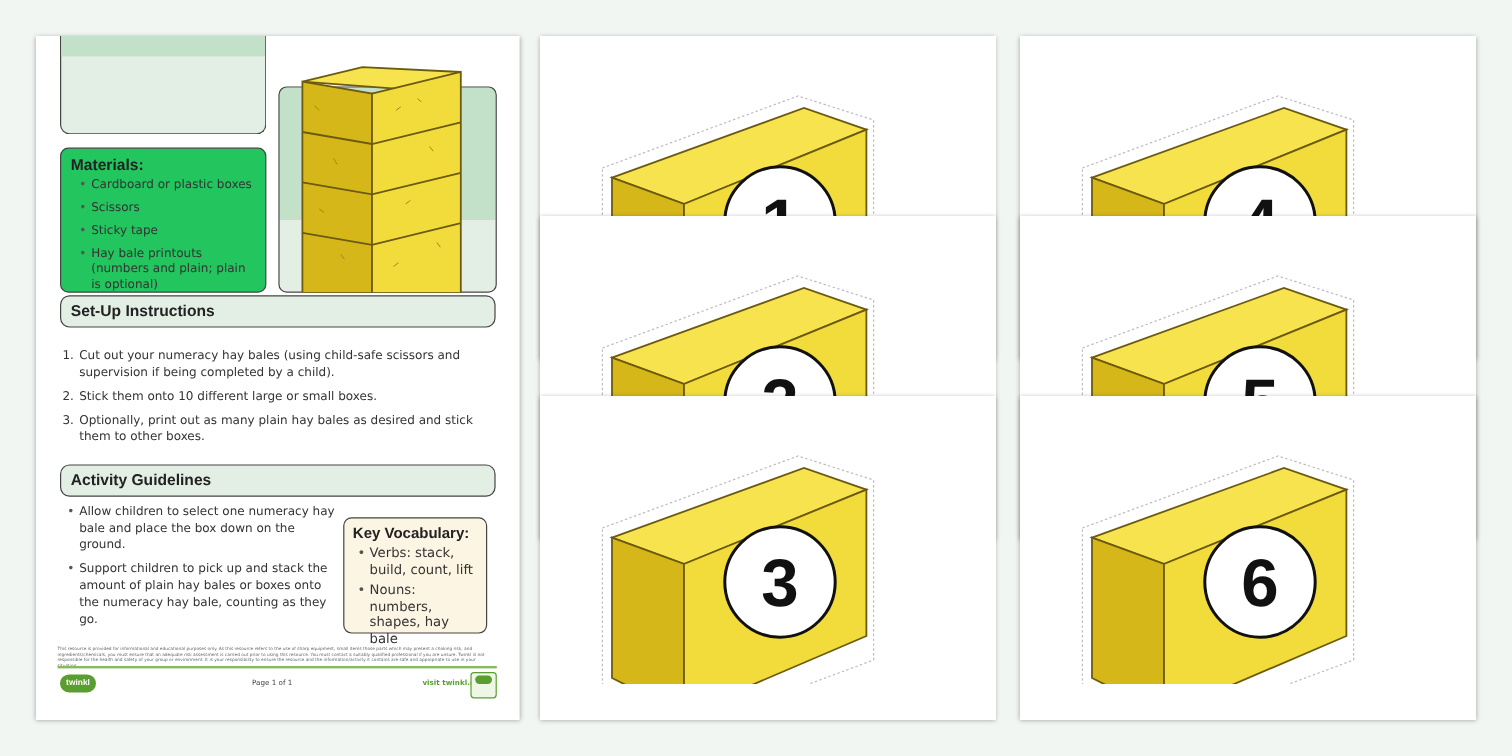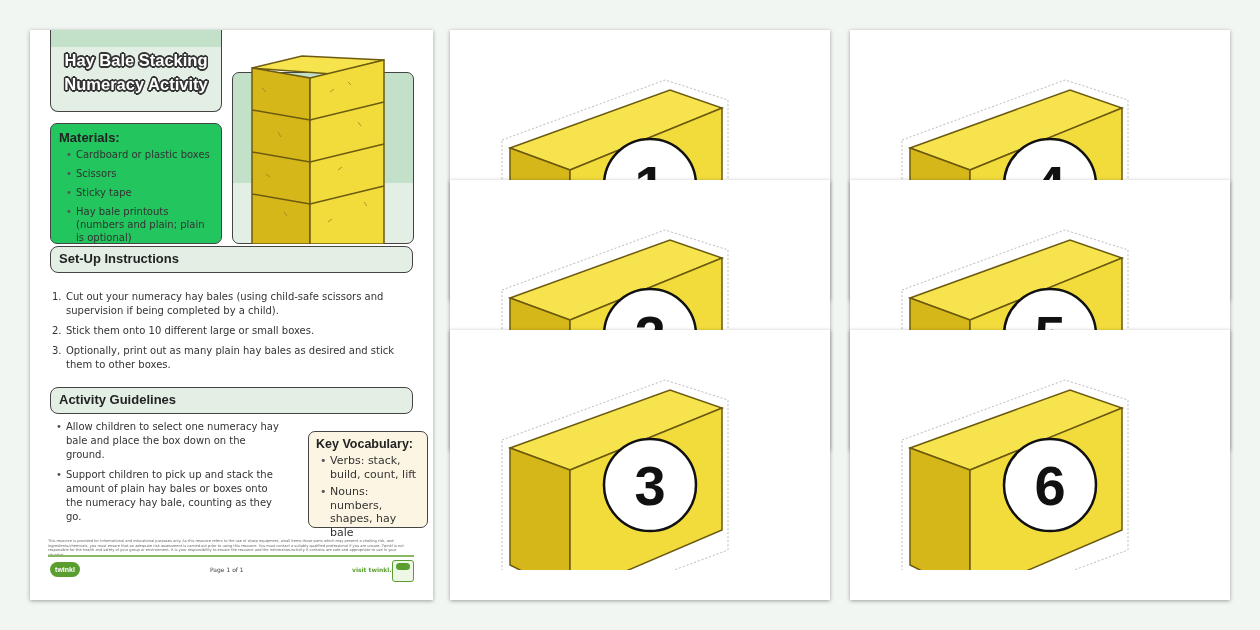--- a/index.html
+++ b/index.html
@@ -19,21 +19,21 @@
   .materials li:before{content:"•";position:absolute;left:7px;color:#555}
   .hero{position:absolute;left:202px;top:42px;width:182px;height:172px;border:1.5px solid #444;border-radius:7px;overflow:hidden;background:linear-gradient(#c3e0c9 0 65%,#e3efe5 65% 100%)}
   .tower{position:absolute;left:218px;top:22px;width:140px;height:192px}
   .section-head{position:absolute;left:20px;width:363px;height:27px;background:#e3efe5;border:1.5px solid #444;border-radius:8px;padding:4px 8px;font-family:"Liberation Sans",sans-serif;font-weight:700;font-size:13px;color:#222}
   ol.steps{position:absolute;left:22px;top:260px;width:360px;list-style:none;font-size:10px;line-height:14px;color:#333}
   ol.steps li{position:relative;padding-left:14px;margin-bottom:6px}
   ol.steps li .num{position:absolute;left:0}
   ul.guides{position:absolute;left:22px;top:390px;width:230px;list-style:none;font-size:10px;line-height:14px;color:#333}
   ul.guides li{position:relative;padding-left:14px;margin-bottom:6px}
   ul.guides li:before{content:"•";position:absolute;left:4px;color:#555}
-  .vocab{position:absolute;left:278px;top:401px;width:120px;height:97px;background:#fdf5e3;border:1.5px solid #444;border-radius:7px;padding:5px 7px}
+  .vocab{position:absolute;left:256px;top:401px;width:120px;height:97px;background:#fdf5e3;border:1.5px solid #444;border-radius:7px;padding:5px 7px}
   .vocab h4{font-family:"Liberation Sans",sans-serif;font-weight:700;font-size:12.5px;color:#222;margin-bottom:3px}
   .vocab ul{list-style:none;font-size:11px;line-height:13.5px;color:#333}
   .vocab li{position:relative;padding-left:14px;margin-bottom:4px}
   .vocab li:before{content:"•";position:absolute;left:4px;color:#555}
   .disclaimer{position:absolute;left:18px;top:509px;width:366px;font-size:3.6px;line-height:4.6px;color:#666}
   .footer-line{position:absolute;left:18px;top:525px;width:366px;height:2px;background:#8ab860}
   .twinkl-logo{position:absolute;left:20px;top:532px;width:30px;height:15px;background:#5a9e2f;border-radius:8px;color:#fff;font-size:7px;font-weight:700;text-align:center;line-height:15px;font-family:"Liberation Sans",sans-serif}
   .page-num{position:absolute;left:180px;top:536px;font-size:6px;color:#444}
   .visit{position:absolute;left:322px;top:536px;font-size:6px;color:#5a9e2f;font-weight:700}
   .badge{position:absolute;left:362px;top:530px;width:22px;height:22px;border:1px solid #5a9e2f;border-radius:3px;background:#eef6e6}
@@ -41,24 +41,20 @@
   
   .card{width:380px;height:270px;position:absolute}
   .card svg{position:absolute;left:50px;top:40px}
 </style>
 </head>
 <body>
 
 <div class="page" id="sheet">
   <div class="title-box">
     <div class="band"></div>
-    <div class="title-text">
-      <div>Hay Bale Stacking</div>
-      <div>Numeracy Activity</div>
-    </div>
   </div>
 
   <div class="materials">
     <h3>Materials:</h3>
     <ul>
       <li>Cardboard or plastic boxes</li>
       <li>Scissors</li>
       <li>Sticky tape</li>
       <li>Hay bale printouts (numbers and plain; plain is optional)</li>
     </ul>

